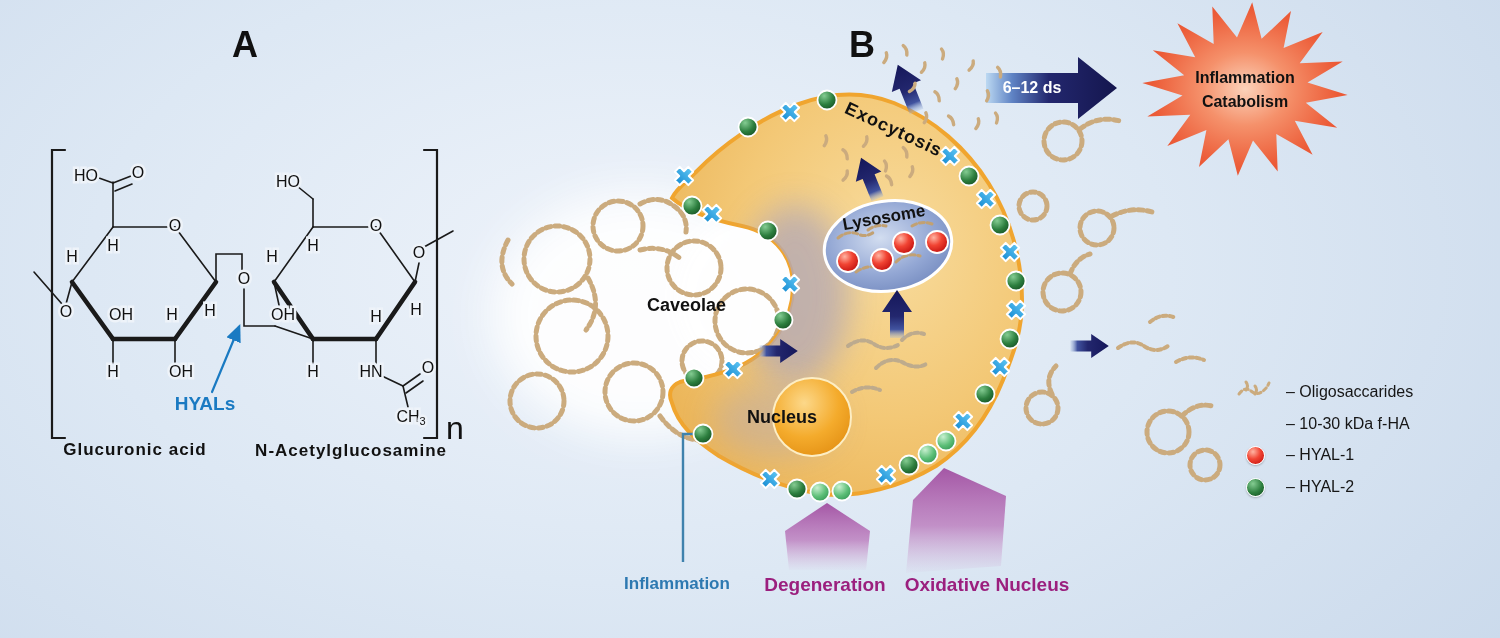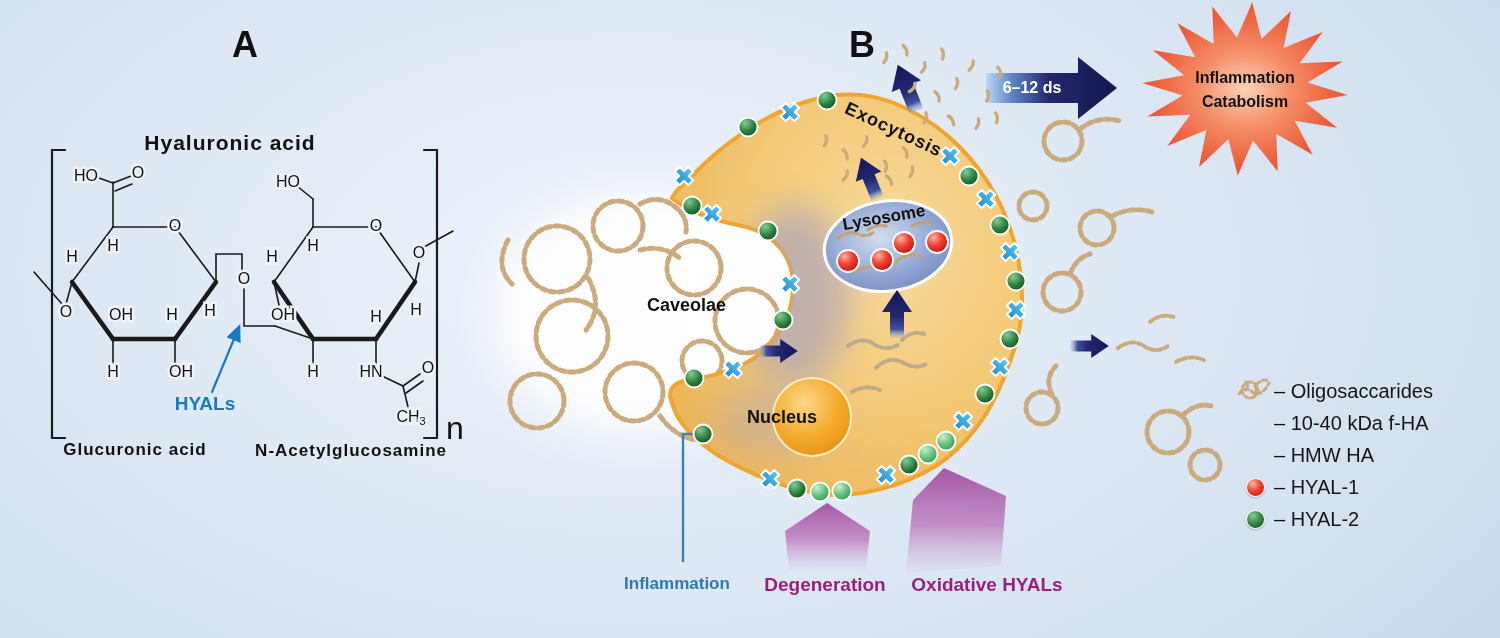--- a/index.html
+++ b/index.html
@@ -18,21 +18,21 @@
   .exo{font-size:18px;font-weight:bold;letter-spacing:1px;transform:rotate(25deg);transform-origin:left center;}
   .lyso-lbl{font-size:17px;font-weight:bold;width:120px;text-align:center;transform:rotate(-10deg);}
   .cell-lbl{font-size:18px;font-weight:bold;width:130px;}
   .ds-lbl{font-size:16px;font-weight:bold;color:#fff;width:86px;text-align:center;}
   .burst-lbl{font-size:16px;font-weight:bold;width:170px;text-align:center;}
   .bot-blue{font-size:17px;font-weight:bold;color:var(--blue-label,#2d79b1);width:150px;text-align:center;}
   .bot-purple{font-size:19px;font-weight:bold;color:var(--purple-label,#9b1f7e);width:180px;text-align:center;}
   #legend{position:absolute;left:1236px;top:376px;}
   .legend-row{display:flex;align-items:center;height:31.8px;}
   .lic{width:38px;display:flex;align-items:center;justify-content:center;}
-  .ltext{font-size:20px;color:#161616;margin-left:0;}
+  .ltext{font-size:16px;color:#161616;margin-left:12px;}
   .dot{width:17px;height:17px;border-radius:50%;border:1.7px solid #fff;box-shadow:0 1px 2px rgba(0,0,0,.25);}
   .dot.red{background:radial-gradient(circle at 35% 28%, #ffb4a2 0%, #f14433 45%, #bd0a0a 100%);}
   .dot.dgreen{background:radial-gradient(circle at 35% 28%, #84cc92 0%, #2c7e3e 55%, #14491f 100%);}
   .dot.lgreen{background:radial-gradient(circle at 35% 28%, #c8f0d0 0%, #5cbe77 55%, #2f9150 100%);}
 </style>
 </head>
 <body>
 
 <div class="stage">
 
@@ -342,65 +342,55 @@
         <text x="408" y="249" text-anchor="middle" dominant-baseline="middle" font-family="&quot;Liberation Sans&quot;, sans-serif" font-size="16" font-weight="500" fill="#111" stroke="#eef3f9" stroke-width="5" paint-order="stroke">O</text>
         <text x="396" y="191" text-anchor="middle" dominant-baseline="middle" font-family="&quot;Liberation Sans&quot;, sans-serif" font-size="16" font-weight="500" fill="#111" stroke="#eef3f9" stroke-width="5" paint-order="stroke">H</text>
         <text x="399" y="134" text-anchor="middle" dominant-baseline="middle" font-family="&quot;Liberation Sans&quot;, sans-serif" font-size="16" font-weight="500" fill="#111" stroke="#eef3f9" stroke-width="5" paint-order="stroke">O</text>
         <text x="391" y="298" text-anchor="middle" dominant-baseline="middle" font-family="&quot;Liberation Sans&quot;, sans-serif" font-size="16" font-weight="500" fill="#111" stroke="#eef3f9" stroke-width="5" paint-order="stroke"><tspan>CH</tspan><tspan dy="4" font-size="11">3</tspan></text>
       </g>
   </svg>
 
   <div class="lbl panel-letter" style="left:215px;top:24px;">A</div>
   <div class="lbl panel-letter" style="left:832px;top:24px;">B</div>
 
-  <div class="lbl a-title" style="left:110px;top:131px;">Hyaluronic acid</div>
   <div class="lbl a-sub" style="left:45px;top:440px;width:180px;">Glucuronic acid</div>
   <div class="lbl a-sub" style="left:227px;top:441px;width:220px;text-align:right;">N-Acetylglucosamine</div>
   <div class="lbl hyals" style="left:155px;top:393px;">HYALs</div>
   <div class="lbl n-sub" style="left:446px;top:410px;">n</div>
 
   <div class="lbl exo" style="left:846px;top:97px;">Exocytosis</div>
   <div class="lbl lyso-lbl" style="left:824px;top:208px;">Lysosome</div>
   <div class="lbl cell-lbl" style="left:647px;top:295px;">Caveolae</div>
   <div class="lbl cell-lbl" style="left:747px;top:407px;">Nucleus</div>
   <div class="lbl ds-lbl" style="left:989px;top:79px;">6–12 ds</div>
 
   <div class="lbl burst-lbl" style="left:1160px;top:69px;">Inflammation</div>
   <div class="lbl burst-lbl" style="left:1160px;top:93px;">Catabolism</div>
 
   <div class="lbl bot-blue" style="left:602px;top:574px;">Inflammation</div>
   <div class="lbl bot-purple" style="left:735px;top:574px;">Degeneration</div>
-  <div class="lbl bot-purple" style="left:897px;top:574px;">Oxidative HYALs</div>
+  <div class="lbl bot-purple" style="left:897px;top:574px;">Oxidative Nucleus</div>
 
   <div id="legend">
       <div class="legend-row">
         <span class="lic">
           <svg width="36" height="26" viewBox="0 0 36 26">
             <path d="M10,6 Q13,10 10,14" fill="none" stroke="#cbab7e" stroke-width="3" stroke-linecap="round"></path>
             <path d="M19,10 Q22,14 19,18" fill="none" stroke="#cbab7e" stroke-width="3" stroke-linecap="round"></path>
           </svg>
         </span>
         <span class="ltext">– Oligosaccarides</span>
       </div>
       <div class="legend-row">
         <span class="lic">
           <svg width="36" height="26" viewBox="0 0 36 26">
             <path d="M3,18 q6,-8 12,-3 q6,5 12,0 q4,-3 6,-8" fill="none" stroke="#cbab7e" stroke-width="3" stroke-linecap="round" stroke-dasharray="4 3"></path>
           </svg>
         </span>
-        <span class="ltext">– 10-40 kDa f-HA</span>
-      </div>
-      <div class="legend-row">
-        <span class="lic">
-          <svg width="36" height="26" viewBox="0 0 36 26">
-            <circle cx="14" cy="14" r="8" fill="none" stroke="#cbab7e" stroke-width="3" stroke-linecap="round" stroke-dasharray="4 3"></circle>
-            <path d="M21,8 q6,-6 12,-3" fill="none" stroke="#cbab7e" stroke-width="3" stroke-linecap="round" stroke-dasharray="4 3"></path>
-          </svg>
-        </span>
-        <span class="ltext">– HMW HA</span>
+        <span class="ltext">– 10-30 kDa f-HA</span>
       </div>
       <div class="legend-row">
         <span class="lic">
           <span class="dot red"></span>
         </span>
         <span class="ltext">– HYAL-1</span>
       </div>
       <div class="legend-row">
         <span class="lic">
           <span class="dot dgreen"></span>

